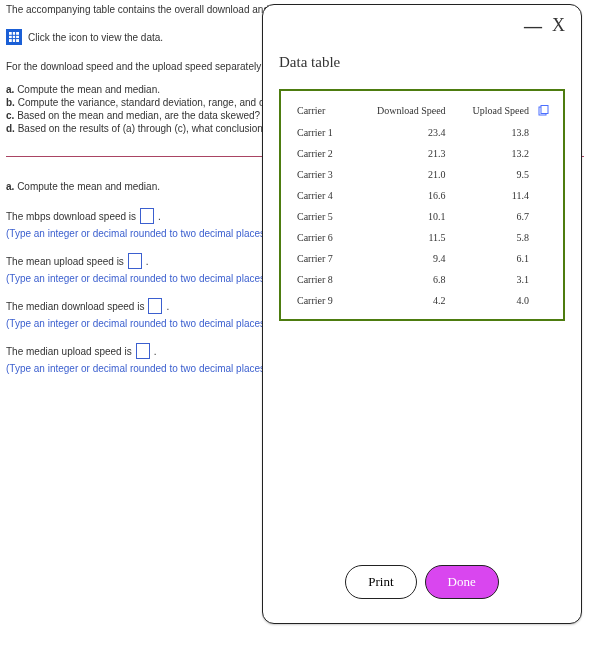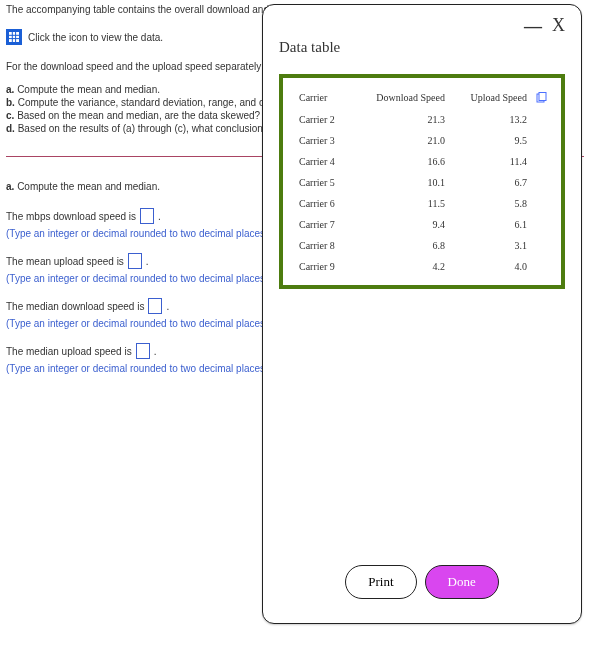--- a/index.html
+++ b/index.html
@@ -68,25 +68,25 @@
     display: flex; justify-content: flex-end; align-items: center;
     gap: 10px;
     font-family: Georgia, 'Times New Roman', serif;
   }
   .minbtn { font-size: 18px; font-weight: bold; line-height: 6px; cursor: pointer; }
   .closex { font-size: 18px; cursor: pointer; }
   .modal-title {
     font-family: Georgia, 'Times New Roman', serif;
     font-size: 15px;
     font-weight: normal;
-    margin-top: 3px;
+    margin-top: 18px;
     margin-bottom: 18px;
   }
   .data-table-wrap {
-    border: 4px solid #4d7c0f;
+    border: 2px solid #4d7c0f;
     padding: 8px 10px;
     margin-bottom: 26px;
   }
   .data-table-wrap table { width: 100%; border-collapse: collapse; font-family: Georgia, 'Times New Roman', serif; font-size: 10px;}
   .data-table-wrap th, .data-table-wrap td {
     padding: 5px 4px;
     text-align: right;
     font-weight: normal;
   }
   .data-table-wrap td:first-child, .data-table-wrap th:first-child { text-align: left; padding-left: 6px;}
@@ -197,20 +197,26 @@
               <svg viewBox="0 0 12 12" fill="none">
                   <rect x="2" y="2" width="7" height="8" stroke="#4b6fff" stroke-width="1"></rect>
                   <rect x="4" y="0.5" width="7" height="8" stroke="#4b6fff" stroke-width="1" fill="#fff"></rect>
                 </svg>
             </span>
           </th>
         </tr>
       </thead>
       <tbody id="tbody">
           <tr>
+            <td>Carrier 1</td>
+            <td>23.4</td>
+            <td>13.8</td>
+            <td></td>
+          </tr>
+          <tr>
             <td>Carrier 2</td>
             <td>21.3</td>
             <td>13.2</td>
             <td></td>
           </tr>
           <tr>
             <td>Carrier 3</td>
             <td>21.0</td>
             <td>9.5</td>
             <td></td>

